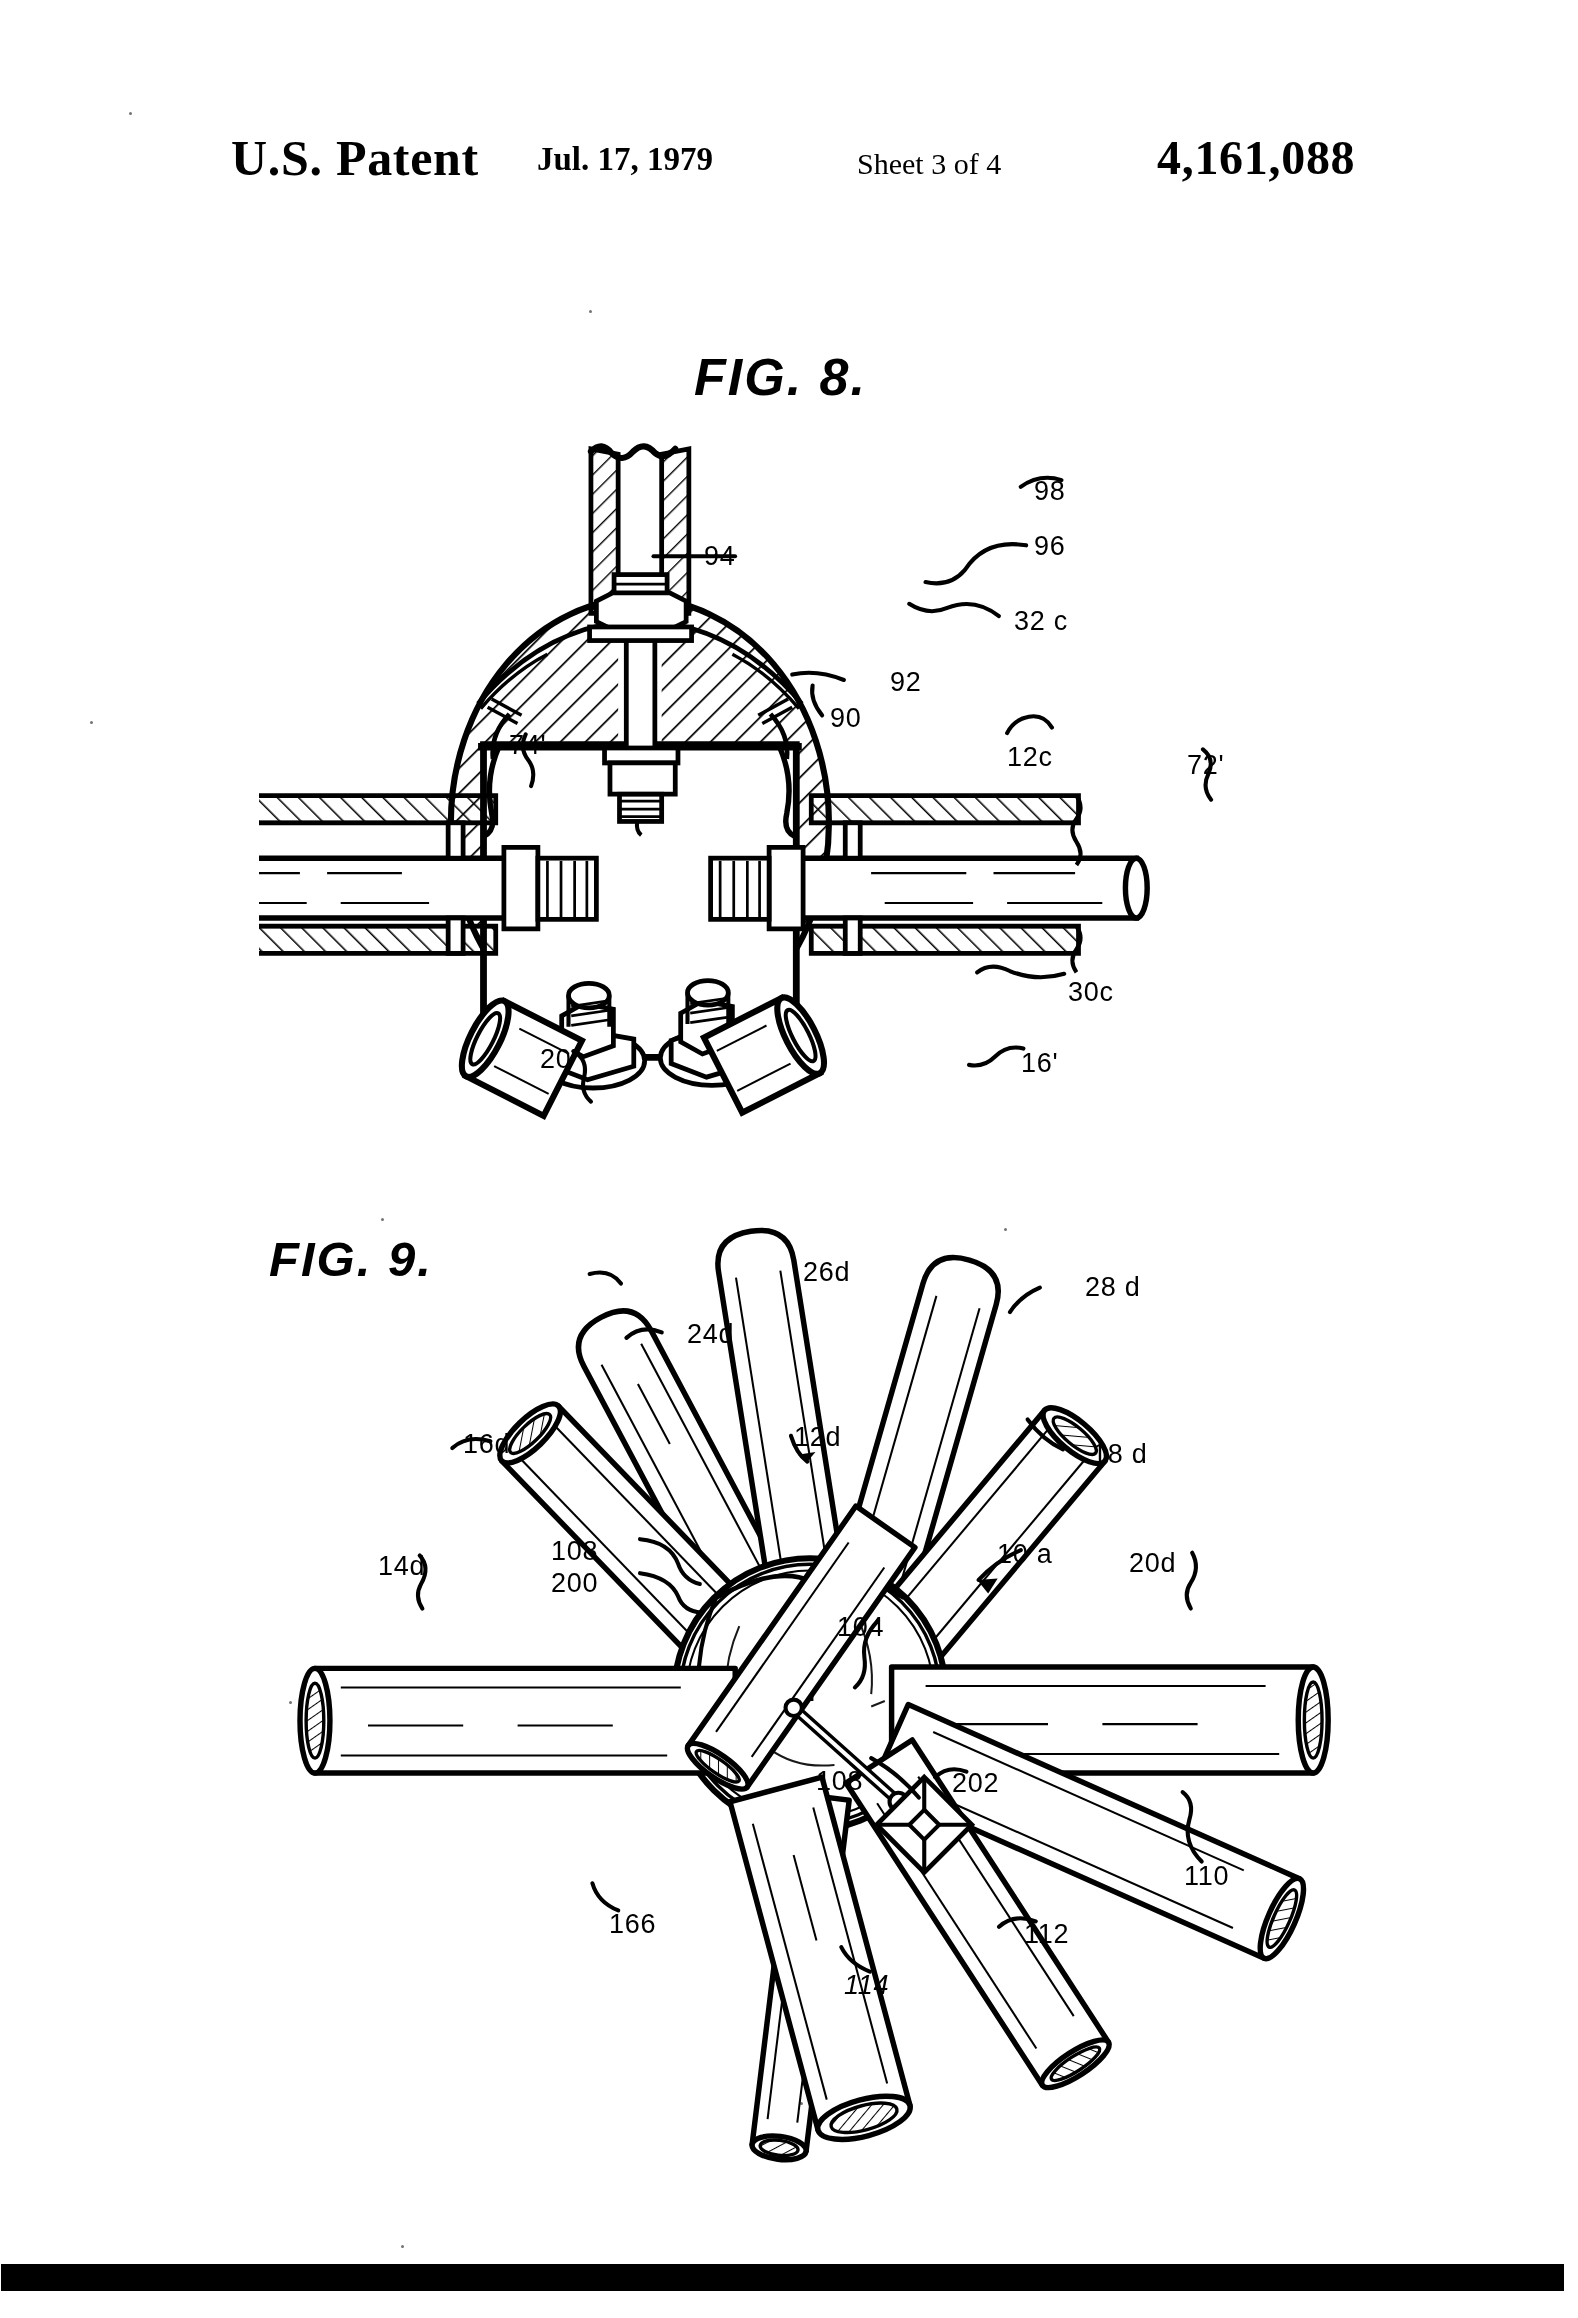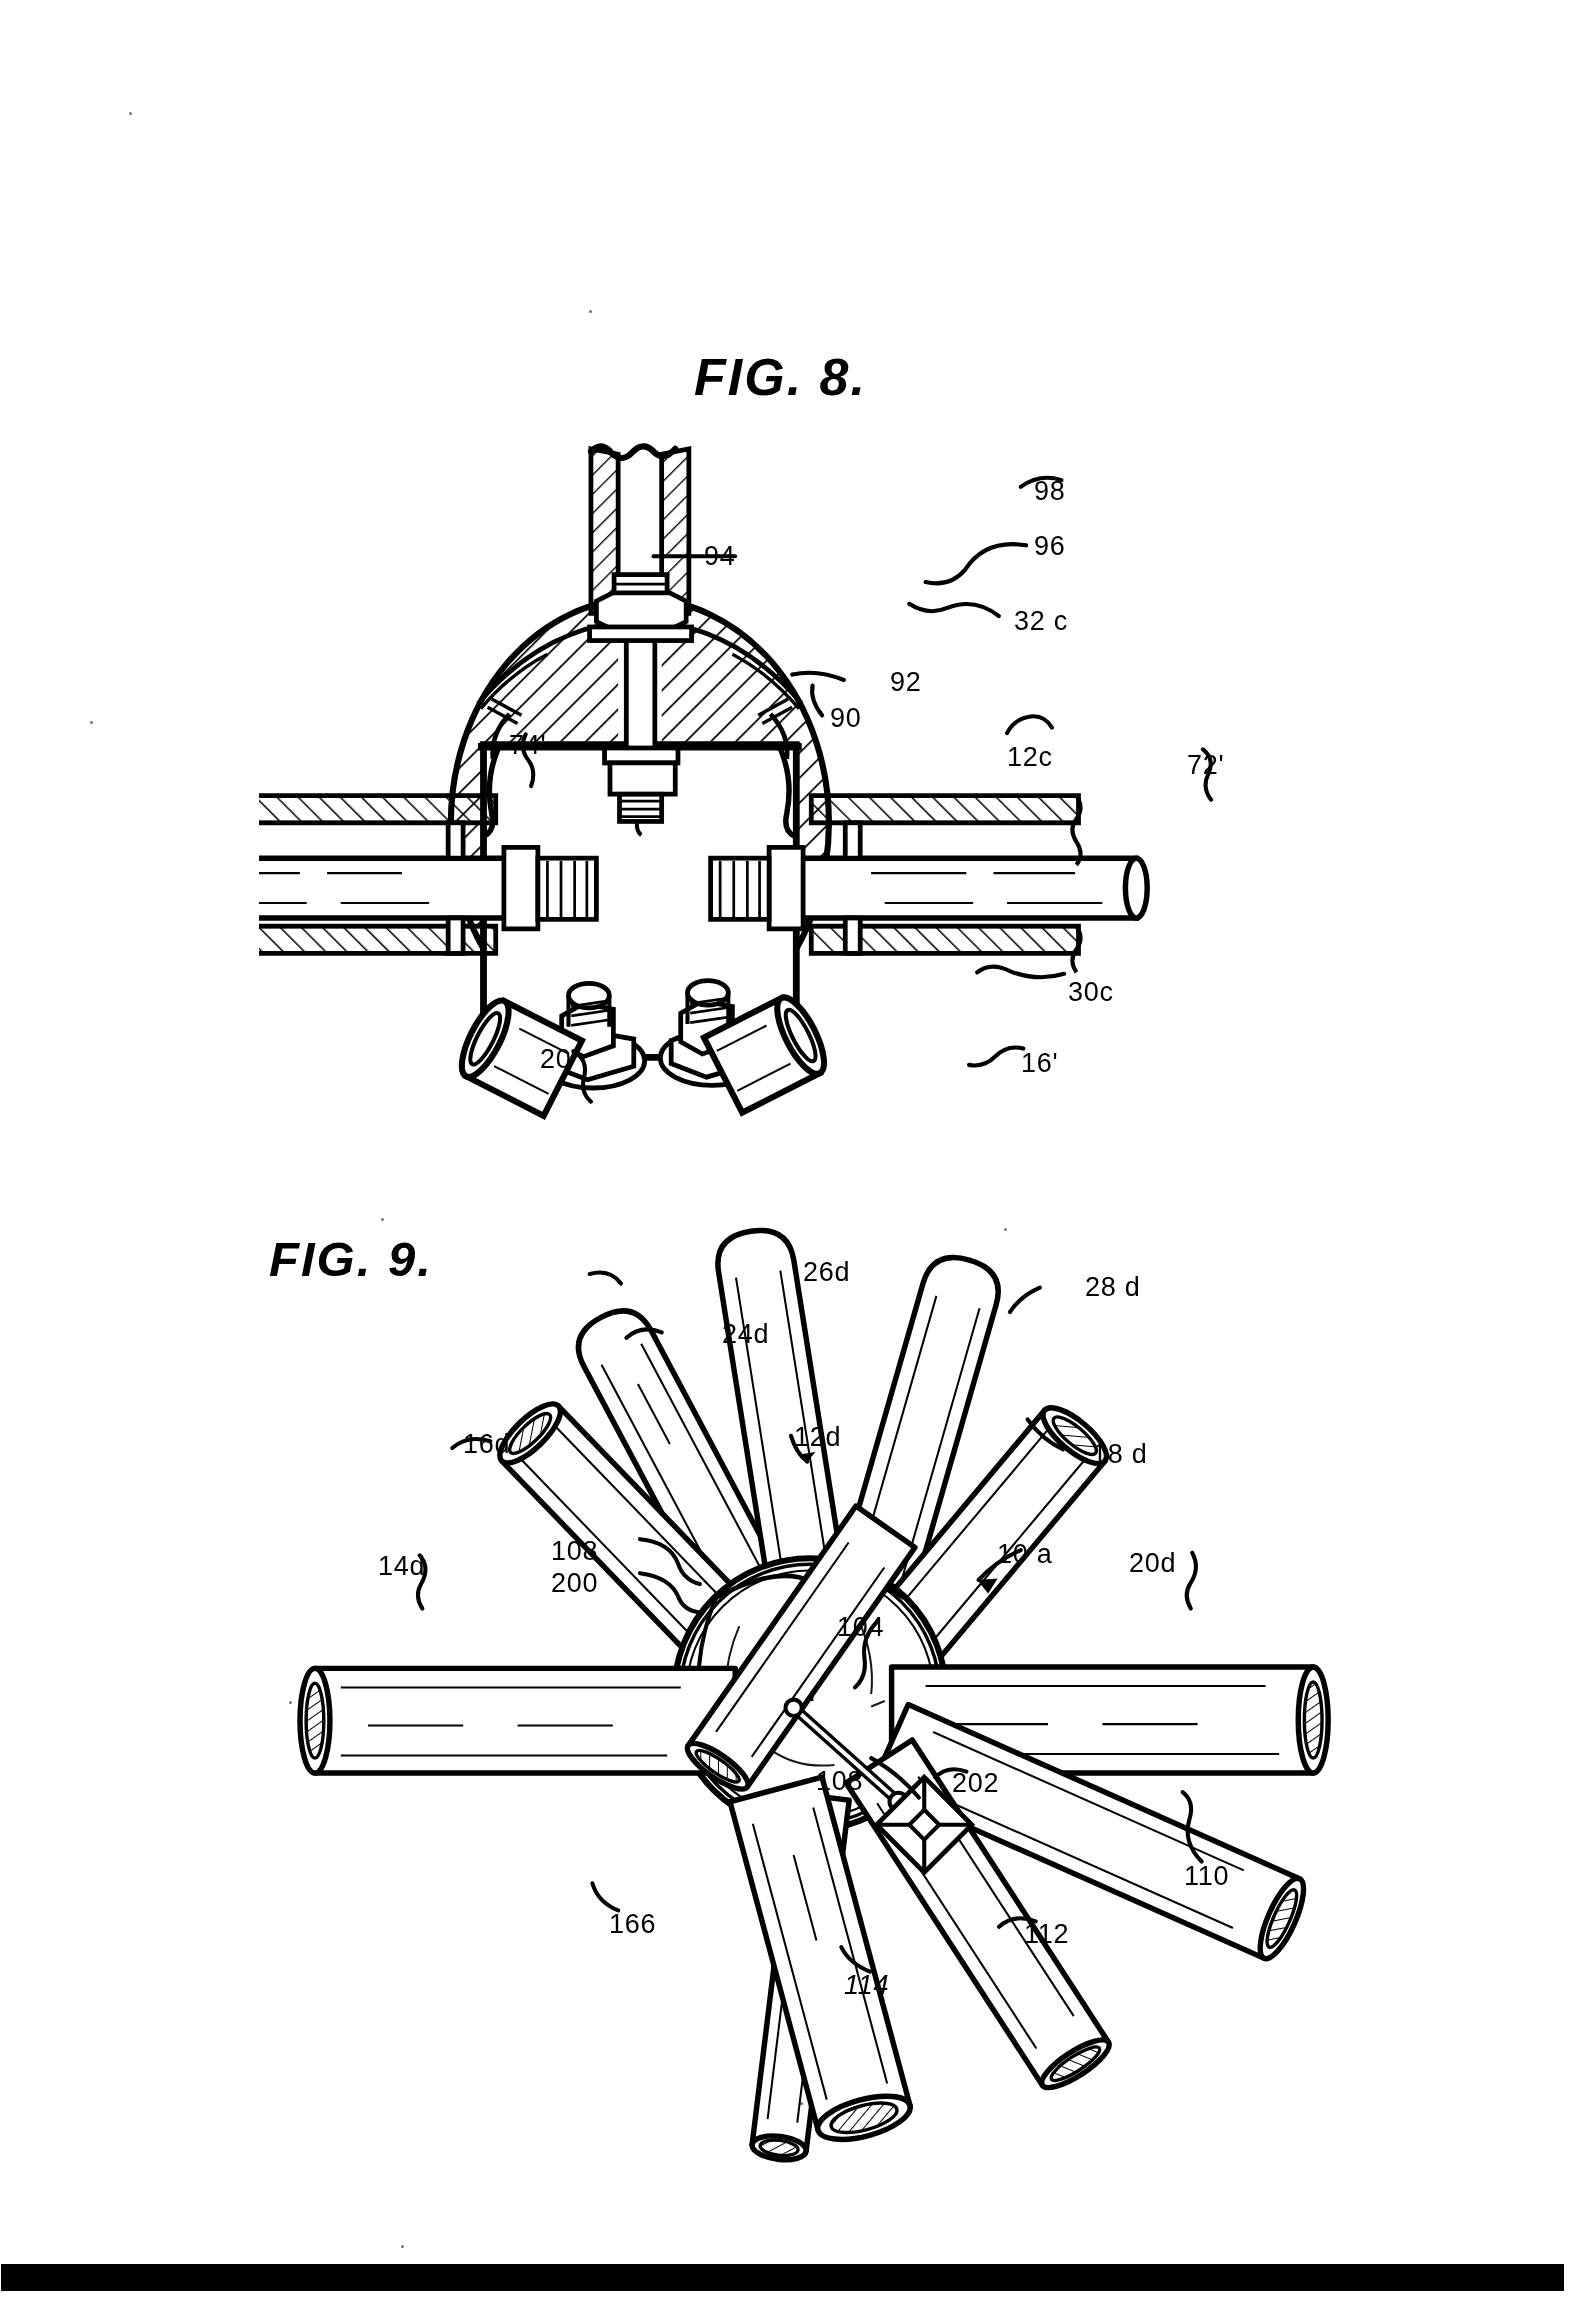--- a/index.html
+++ b/index.html
@@ -109,20 +109,26 @@
     background: #000;
   }
   
   .speck { position: absolute; background: #000; border-radius: 50%; opacity: .55; }
 </style>
 </head>
 <body>
 
 <div id="page">
 
+  <div class="hdr">
+    <div class="hdr-uspatent">U.S. Patent</div>
+    <div class="hdr-date">Jul. 17, 1979</div>
+    <div class="hdr-sheet">Sheet 3 of 4</div>
+    <div class="hdr-patno">4,161,088</div>
+  </div>
 
   <div class="figtitle" id="fig8-title">FIG. 8.</div>
 
   <svg class="draw" id="fig8-svg" width="1061" height="748" viewBox="0 0 1560 1100">
     <defs>
 
       <pattern id="hatch45" width="26" height="26" patternUnits="userSpaceOnUse" patternTransform="rotate(45)">
         <line x1="0" y1="0" x2="0" y2="26" stroke="#000" stroke-width="5"></line>
       </pattern>
       <pattern id="hatch45b" width="20" height="20" patternUnits="userSpaceOnUse" patternTransform="rotate(45)">
@@ -550,21 +556,21 @@
       <path d="M1040 804 q-26 -10 -46 8"></path>
       <path d="M1386 936 q-28 -28 -18 -62 q8 -26 -10 -40"></path>
       <path d="M528 1008 q-30 -12 -38 -40"></path>
       <path d="M1142 1024 q-32 -12 -54 8"></path>
       <path d="M898 1098 q-30 -12 -42 -36"></path>
     </g>
   </svg>
 
   <div class="ref" style="left:803px; top:1257px;">26d</div>
   <div class="ref" style="left:1085px; top:1272px;">28 d</div>
-  <div class="ref" style="left:722px; top:1319px;text-align:center;">24d</div>
+  <div class="ref" style="left:687px; top:1319px;text-align:center;">24d</div>
   <div class="ref" style="left:463px;  top:1429px;">16d</div>
   <div class="ref" style="left:762px; top:1422px;margin-left:32px;">12d</div>
   <div class="ref" style="left:1092px; top:1439px;">18 d</div>
   <div class="ref" style="left:551px;  top:1536px;">108</div>
   <div class="ref" style="left:997px; top:1539px;">10 a</div>
   <div class="ref" style="left:378px;  top:1551px;">14d</div>
   <div class="ref" style="left:1129px; top:1548px;">20d</div>
   <div class="ref" style="left:551px;  top:1568px;text-align:center;">200</div>
   <div class="ref" style="left:837px; top:1612px;">104</div>
   <div class="ref" style="left:816px; top:1766px;">108</div>

